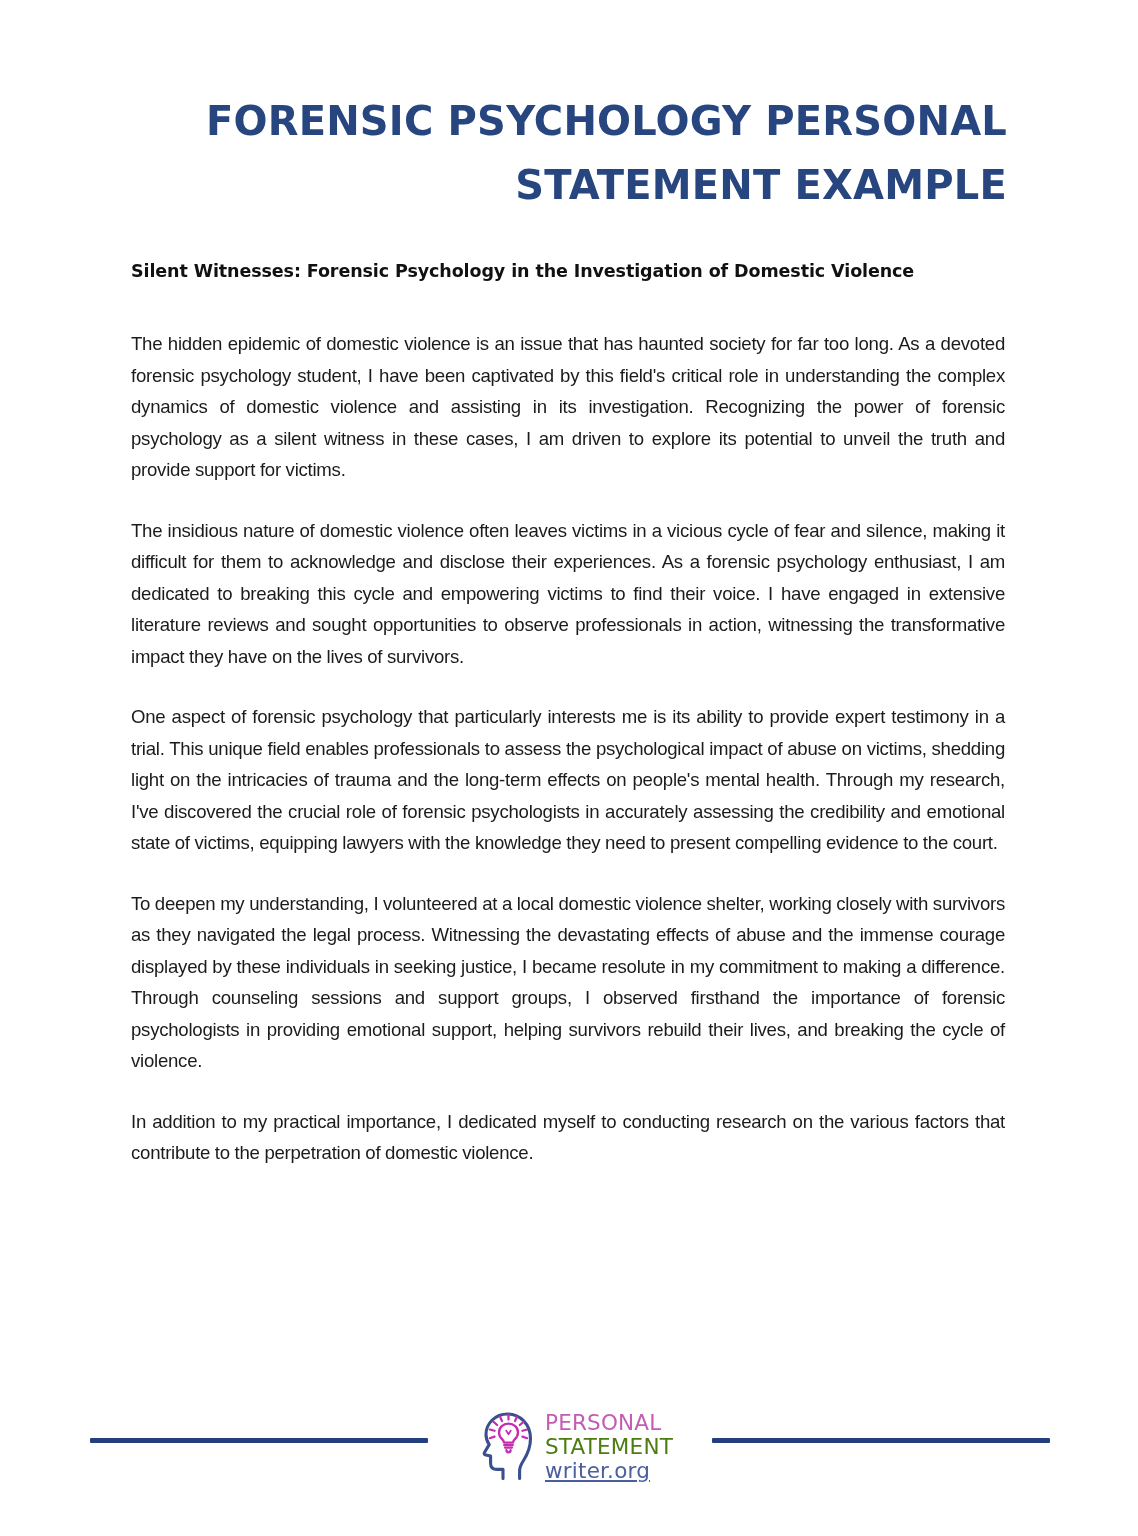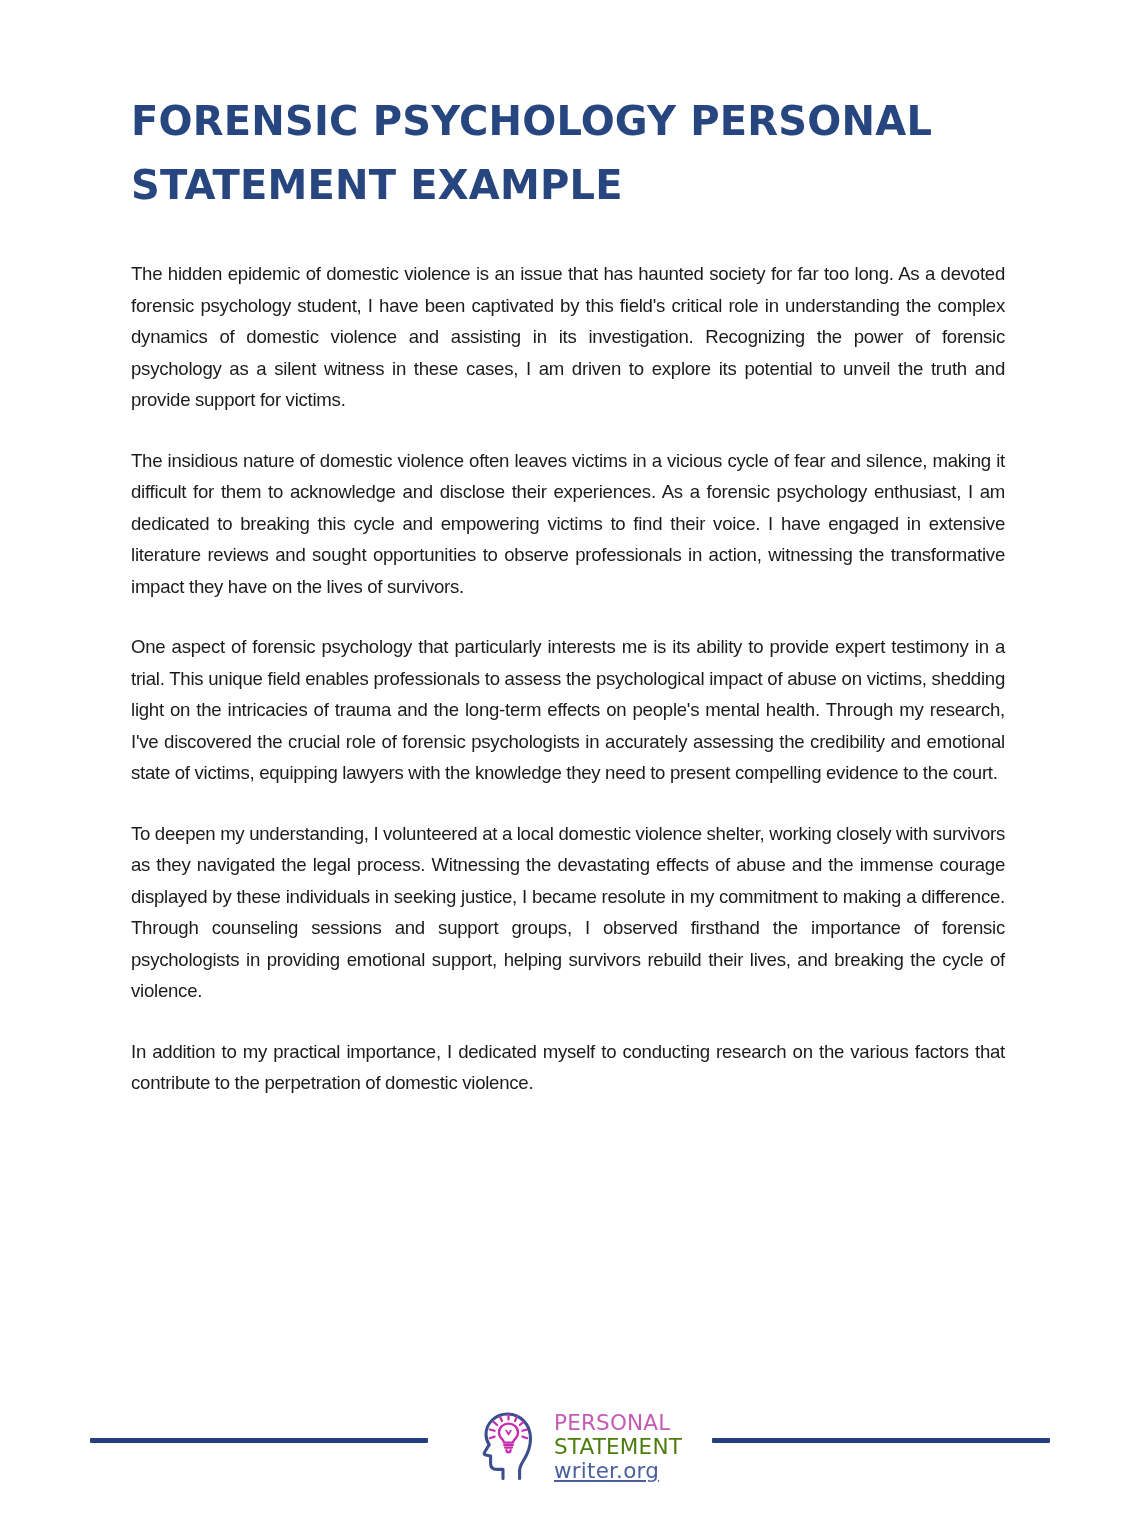--- a/index.html
+++ b/index.html
@@ -23,21 +23,21 @@
     background: #ffffff;
     box-sizing: border-box;
   }
 
   
   .doc-title {
     position: absolute;
     left: 131px;
     top: 62px;
     width: 876px;
-    text-align: left;
+    text-align: right;
     color: #27467f;
     font-family: "DejaVu Sans", "Liberation Sans", sans-serif;
     font-weight: bold;
     font-size: 40px;
     line-height: 64px;
     letter-spacing: 0.2px;
   }
   .doc-title .tl {
     display: block;
     white-space: nowrap;
@@ -96,21 +96,21 @@
   .rule.right { left: 712px; width: 338px; }
 
   .logo {
     position: absolute;
     left: 482px;
     top: 0px;
     width: 180px;
     height: 100px;
     display: flex;
     align-items: center;
-    gap: 18px;
+    gap: 9px;
   }
   .logo-mark {
     width: 54px;
     height: 74px;
     flex: 0 0 54px;
     display: block;
   }
   .logo-words {
     display: flex;
     flex-direction: column;
@@ -134,20 +134,21 @@
 
 <div class="page">
 
   <h1 class="doc-title">
     <span class="tl">FORENSIC PSYCHOLOGY PERSONAL</span>
     <span class="tl">STATEMENT EXAMPLE</span>
   </h1>
 
   <div class="content">
 
+    <p class="essay-subtitle">Silent Witnesses: Forensic Psychology in the Investigation of Domestic Violence</p>
 
     <p class="para">The hidden epidemic of domestic violence is an issue that has haunted society for far too long. As a devoted forensic psychology student, I have been captivated by this field's critical role in understanding the complex dynamics of domestic violence and assisting in its investigation. Recognizing the power of forensic psychology as a silent witness in these cases, I am driven to explore its potential to unveil the truth and provide support for victims.</p>
     <p class="para">The insidious nature of domestic violence often leaves victims in a vicious cycle of fear and silence, making it difficult for them to acknowledge and disclose their experiences. As a forensic psychology enthusiast, I am dedicated to breaking this cycle and empowering victims to find their voice. I have engaged in extensive literature reviews and sought opportunities to observe professionals in action, witnessing the transformative impact they have on the lives of survivors.</p>
     <p class="para">One aspect of forensic psychology that particularly interests me is its ability to provide expert testimony in a trial. This unique field enables professionals to assess the psychological impact of abuse on victims, shedding light on the intricacies of trauma and the long-term effects on people's mental health. Through my research, I've discovered the crucial role of forensic psychologists in accurately assessing the credibility and emotional state of victims, equipping lawyers with the knowledge they need to present compelling evidence to the court.</p>
     <p class="para">To deepen my understanding, I volunteered at a local domestic violence shelter, working closely with survivors as they navigated the legal process. Witnessing the devastating effects of abuse and the immense courage displayed by these individuals in seeking justice, I became resolute in my commitment to making a difference. Through counseling sessions and support groups, I observed firsthand the importance of forensic psychologists in providing emotional support, helping survivors rebuild their lives, and breaking the cycle of violence.</p>
     <p class="para">In addition to my practical importance, I dedicated myself to conducting research on the various factors that contribute to the perpetration of domestic violence.</p>
 
   </div>
 
   <div class="footer">

